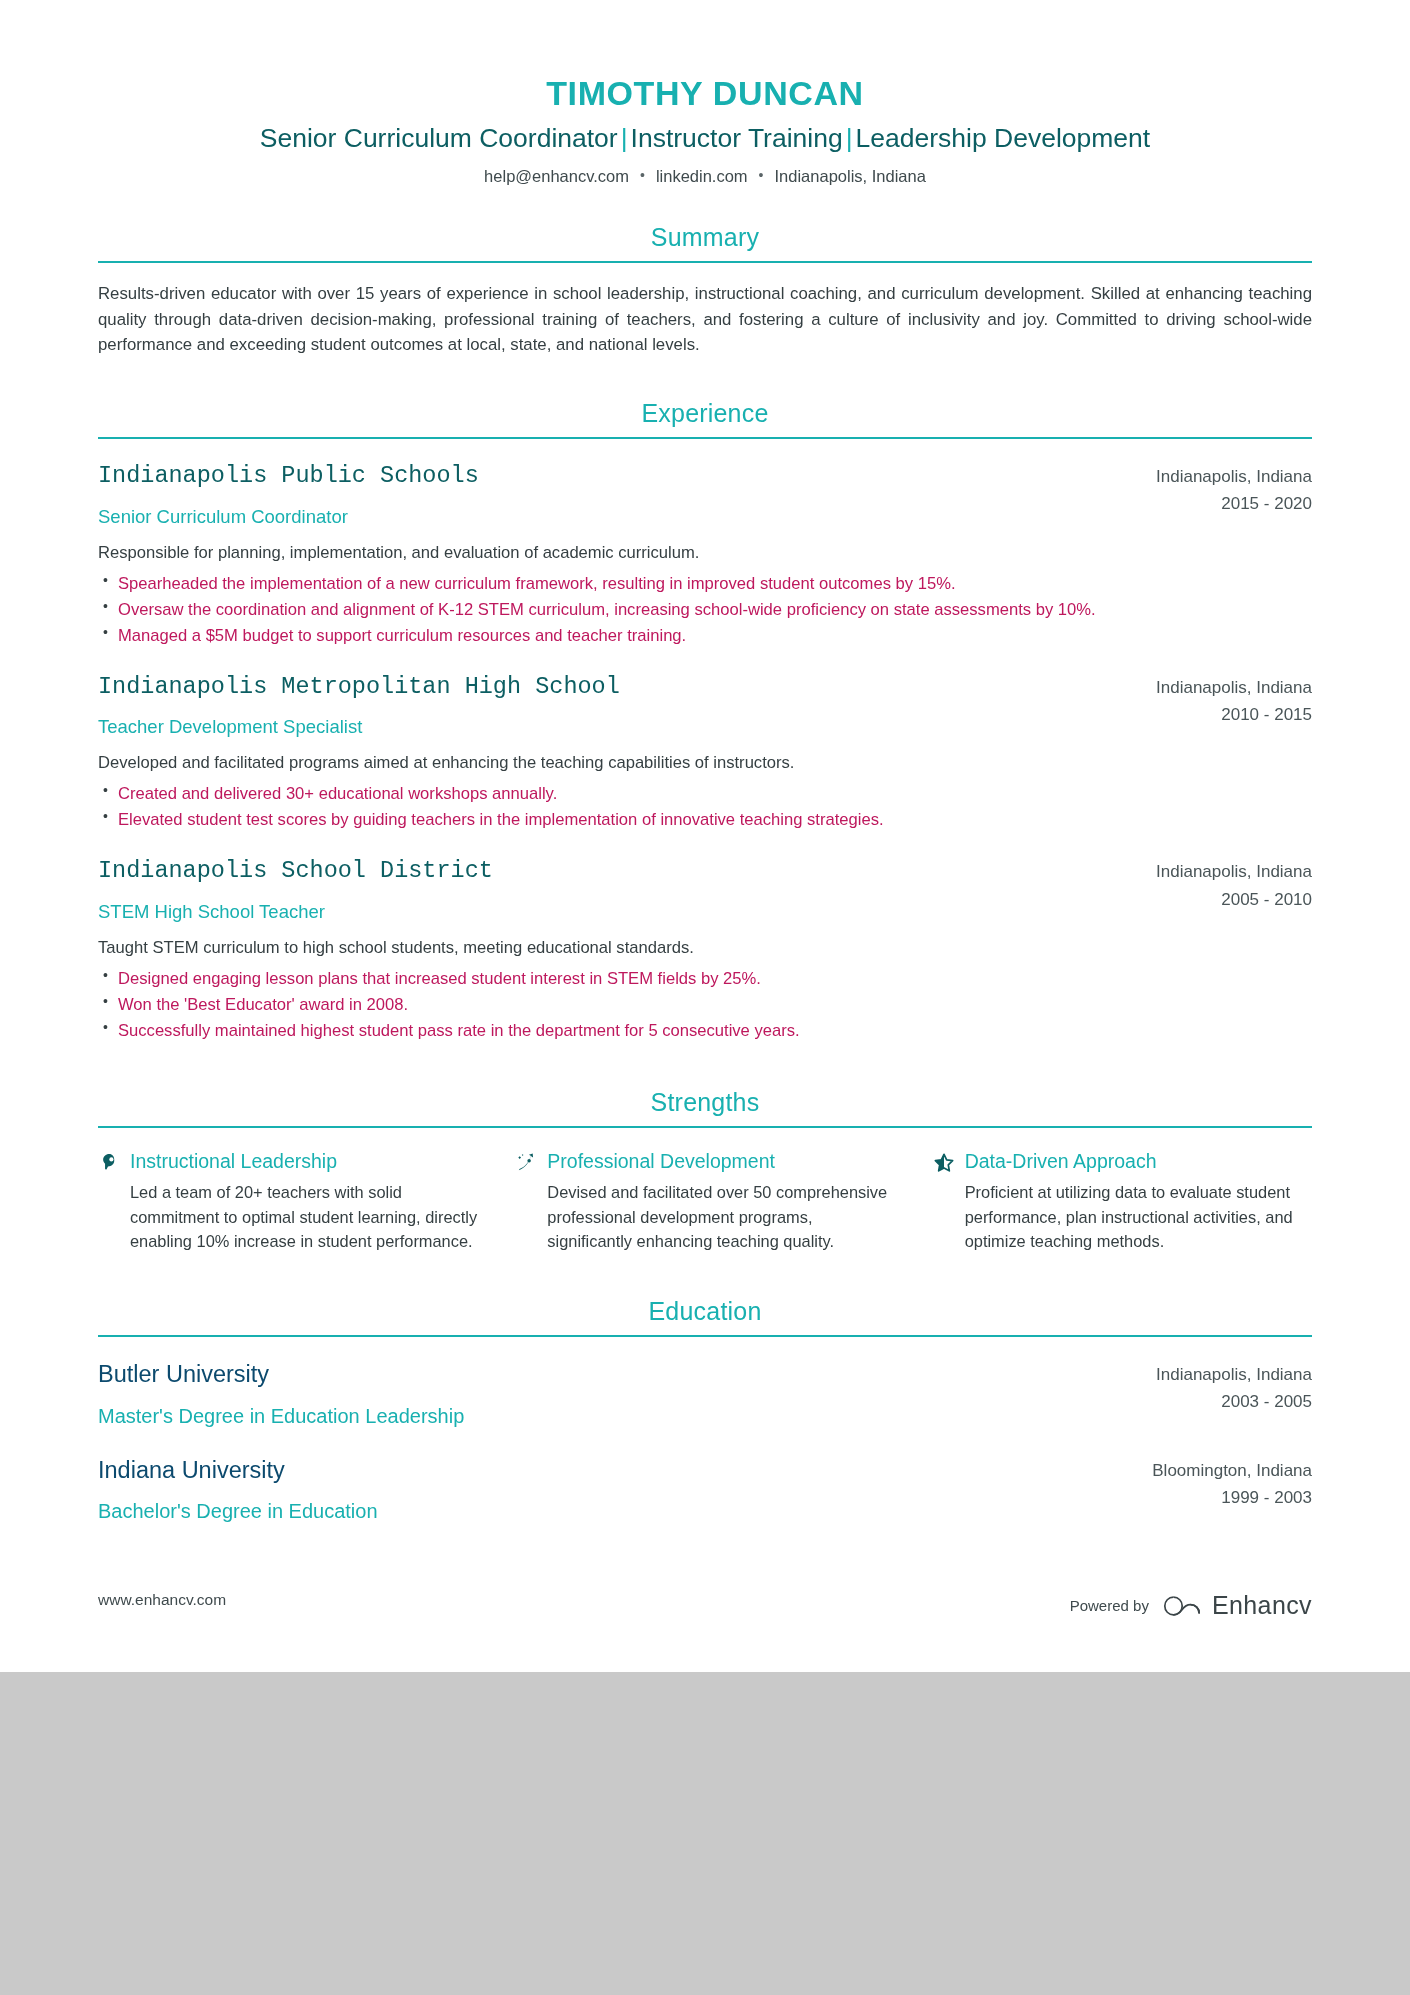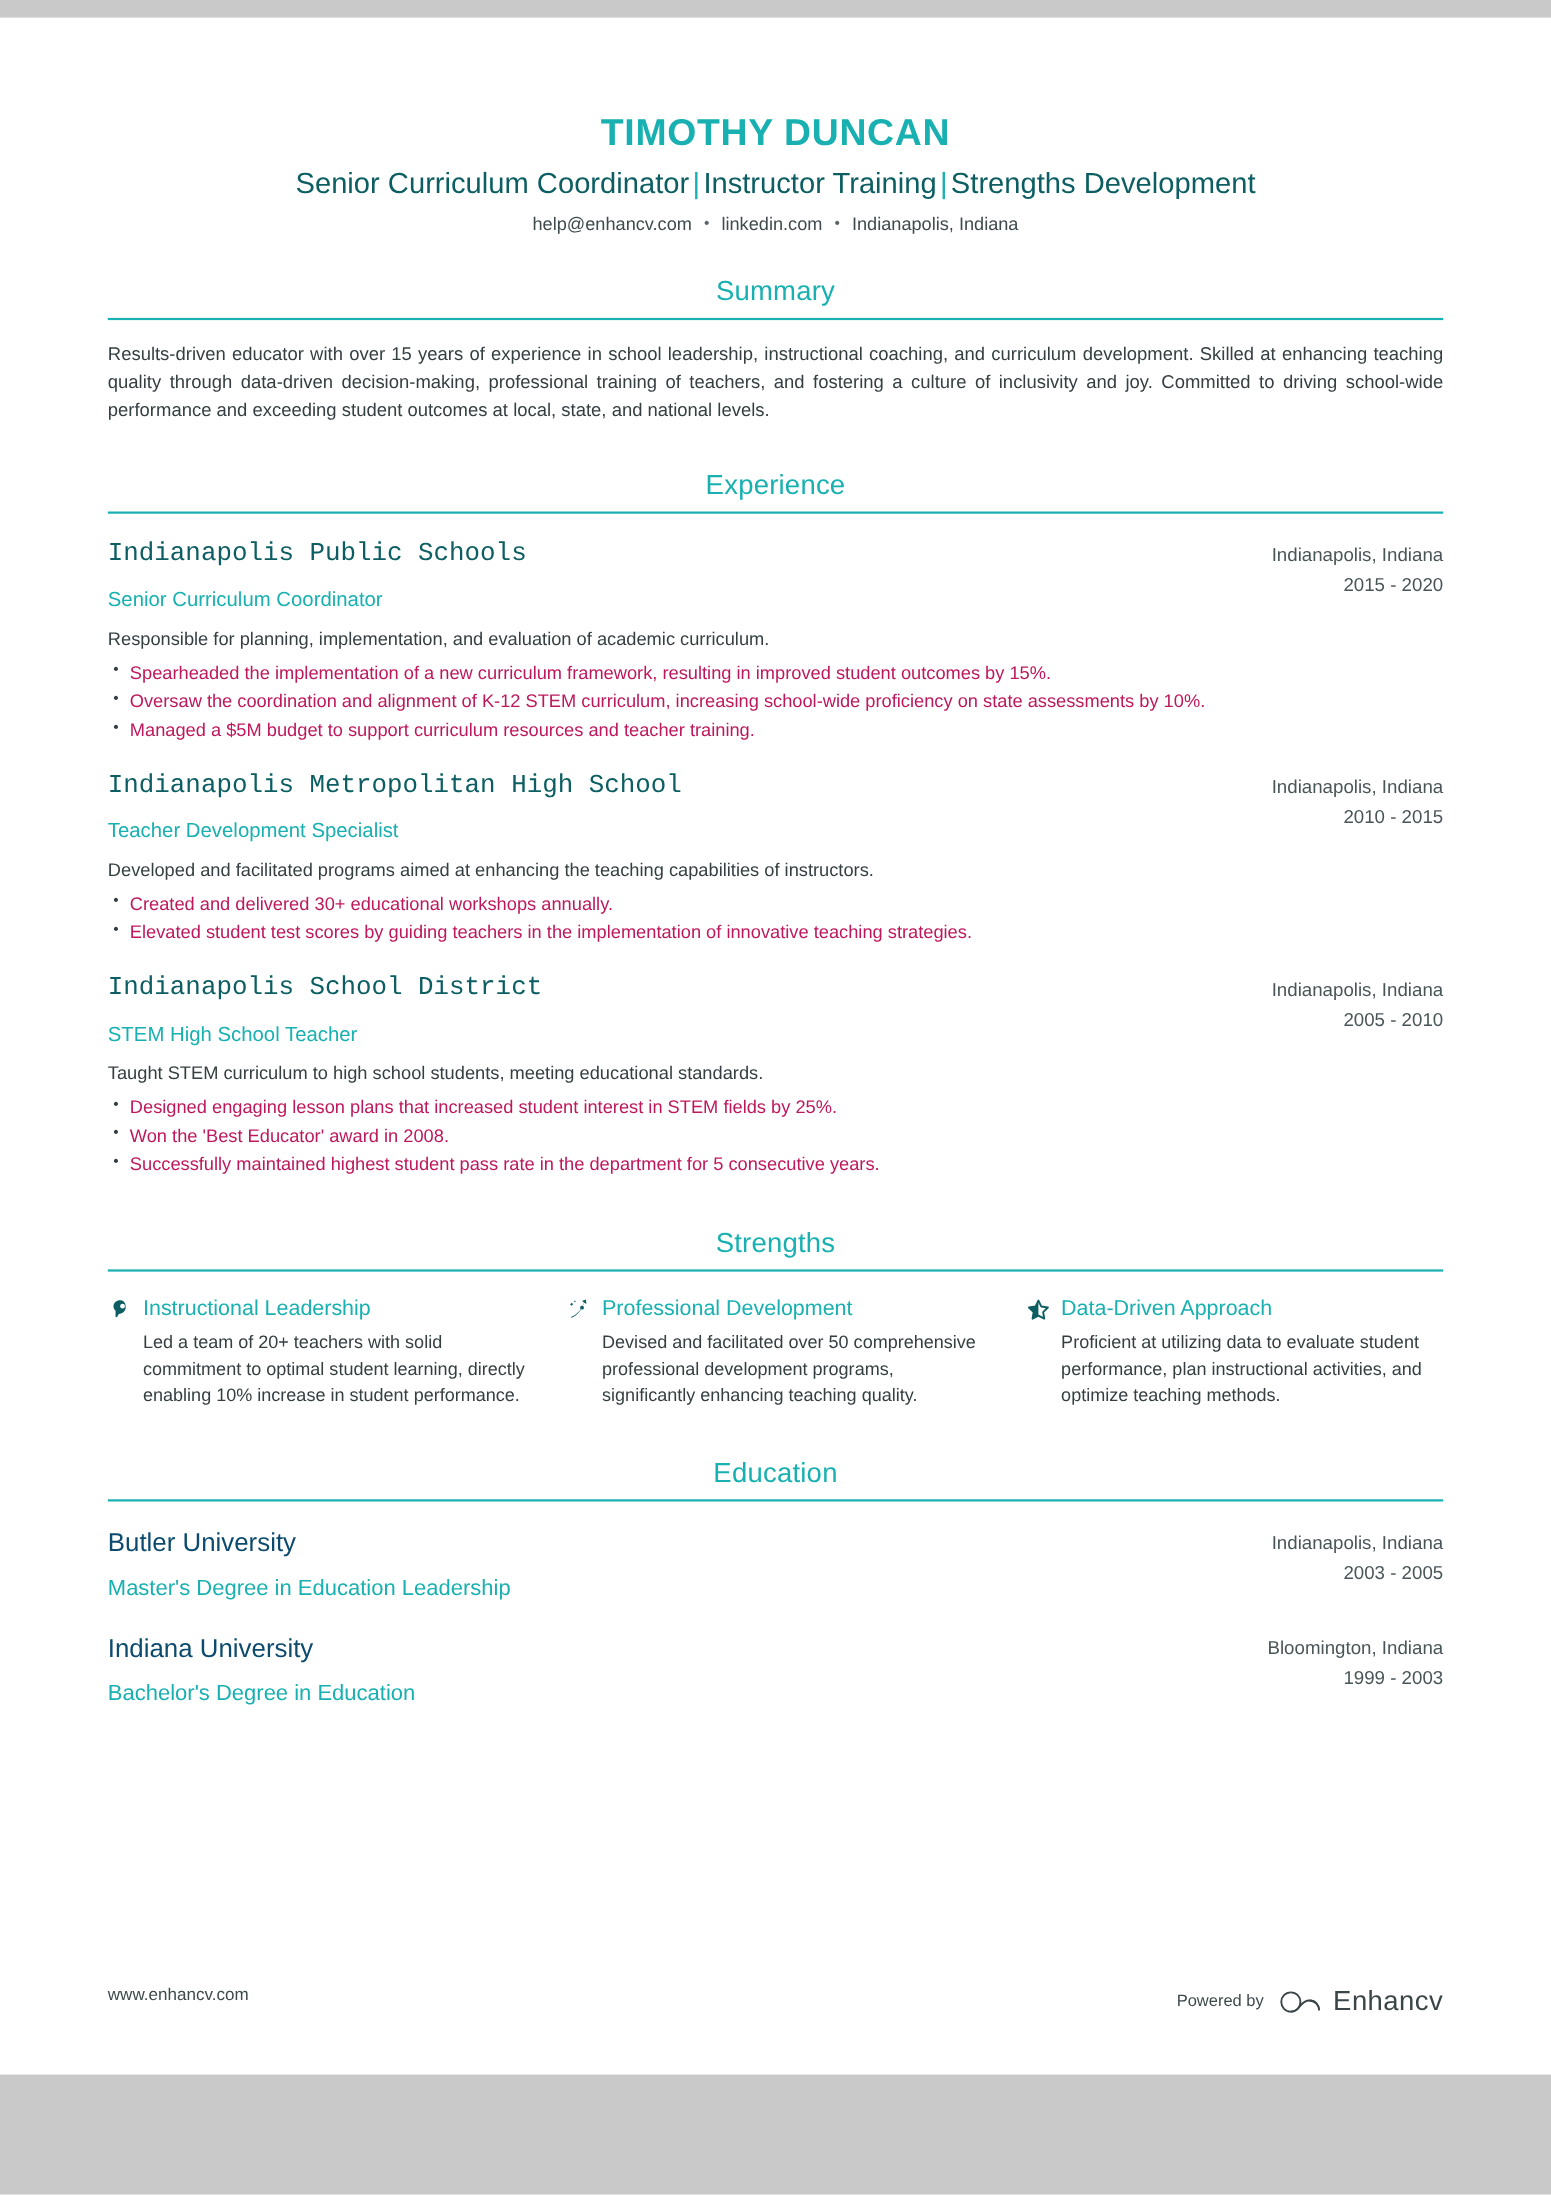--- a/index.html
+++ b/index.html
@@ -2,25 +2,25 @@
 <html><head>
 <meta charset="utf-8">
 <style>
   * { box-sizing: border-box; margin: 0; padding: 0; }
   html, body {
     background: #c9c9c9;
     font-family: "Liberation Sans", sans-serif;
   }
   .page {
     width: 1410px;
-    height: 1870px;
+    height: 1672px;
     background: #ffffff;
     position: relative;
-    margin: 16px auto;
-    padding: 12px 98px;
+    margin: 0 auto;
+    padding: 0 98px;
     overflow: hidden;
   }
 
   
   .header { padding-top: 72px; text-align: center; }
   .full-name {
     font-size: 34px;
     font-weight: bold;
     letter-spacing: 0.6px;
     color: #18B0B0;
@@ -211,21 +211,21 @@
   }
 </style>
 </head>
 <body>
 
 <div class="page">
 
   <div class="header">
     <div class="full-name">TIMOTHY DUNCAN</div>
     <div class="headline">
-      <span>Senior Curriculum Coordinator</span><span class="sep">|</span><span>Instructor Training</span><span class="sep">|</span><span>Strengths Development</span>
+      <span>Senior Curriculum Coordinator</span><span class="sep">|</span><span>Instructor Training</span><span class="sep">|</span><span>Leadership Development</span>
     </div>
     <div class="contact">
       <span>help@enhancv.com</span><span class="dot">•</span><span>linkedin.com</span><span class="dot">•</span><span>Indianapolis, Indiana</span>
     </div>
   </div>
 
   <div class="section">
     <div class="section-title">Summary</div>
     <div class="section-rule"></div>
     <p class="summary-text">Results-driven educator with over 15 years of experience in school leadership, instructional coaching, and curriculum development. Skilled at enhancing teaching quality through data-driven decision-making, professional training of teachers, and fostering a culture of inclusivity and joy. Committed to driving school-wide performance and exceeding student outcomes at local, state, and national levels.</p>

